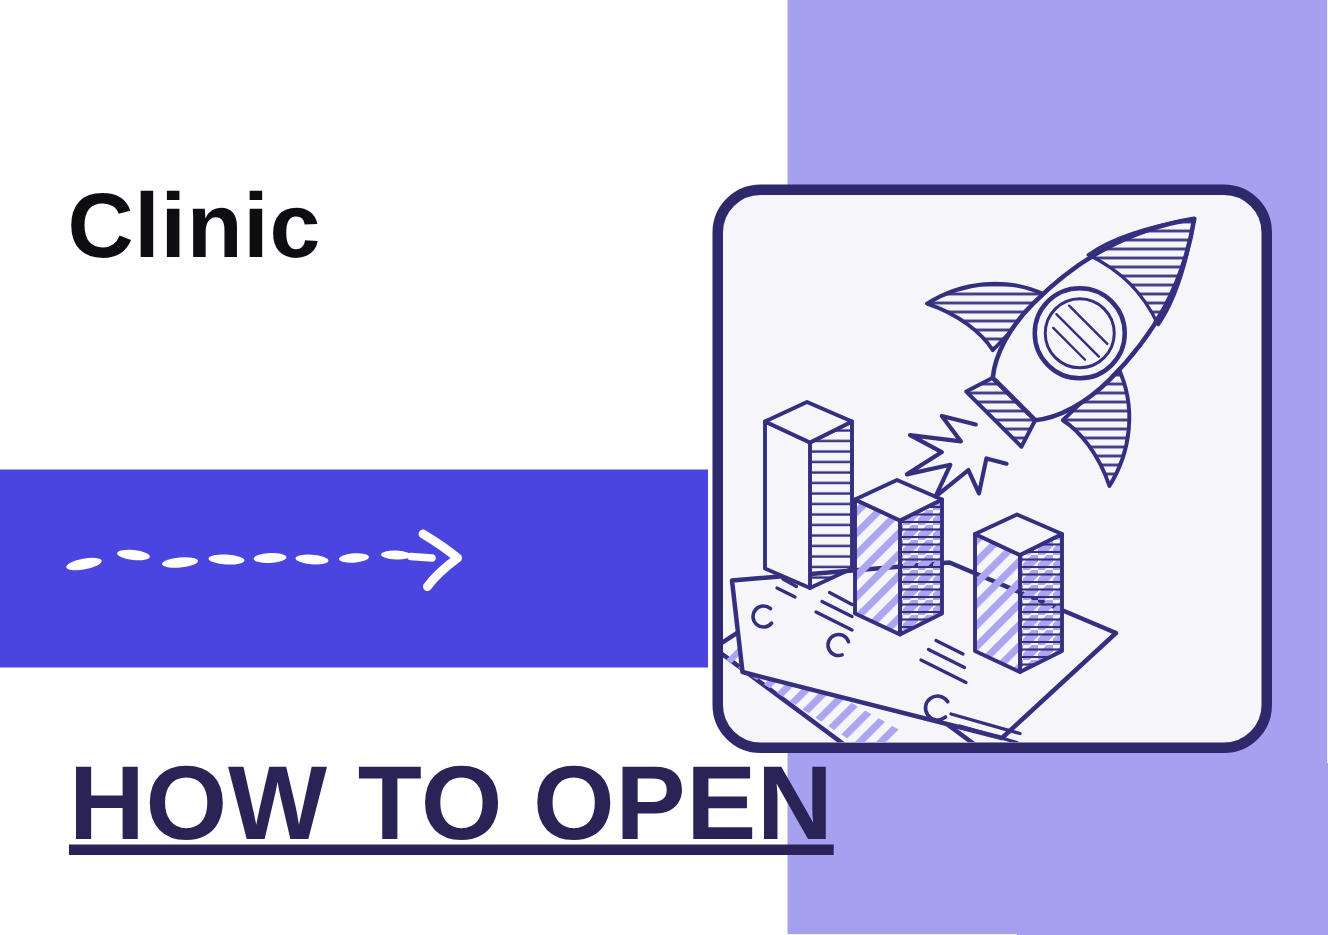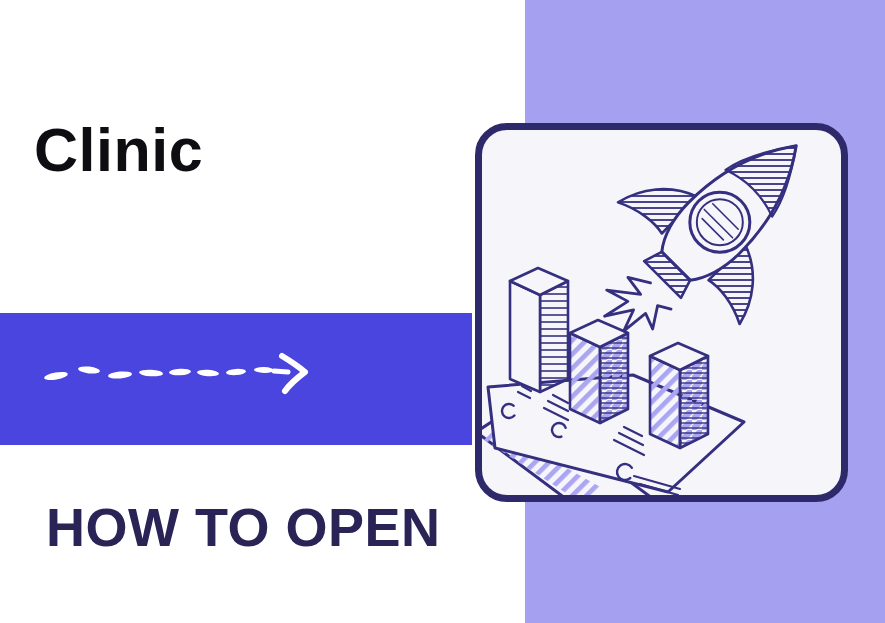--- a/index.html
+++ b/index.html
@@ -30,21 +30,21 @@
   }
   .side-panel {
     position: absolute;
     left: 525px; top: 0;
     width: 360px; height: 623px;
     background: var(--side-panel);
     z-index: 1;
   }
   .brand-title {
     position: absolute;
-    left: 34px; top: 120px;
+    left: 45px; top: 120px;
     font-size: 61px;
     font-weight: bold;
     letter-spacing: 0.5px;
     color: var(--brand-text);
     line-height: 1.0;
     z-index: 3;
   }
   .accent-band {
     position: absolute;
     left: 0; top: 313px;
@@ -53,26 +53,27 @@
     z-index: 2;
   }
   .arrow-svg {
     position: absolute;
     left: 42px; top: 36px;
     width: 270px; height: 46px;
   }
   .main-heading {
     position: absolute;
     left: 46px; top: 500px;
-    font-size: 54px;
+    font-size: 70px;
     font-weight: bold;
     letter-spacing: 0.5px;
     color: var(--heading-text);
     line-height: 1.0;
     z-index: 3;
+    text-decoration: underline;
   }
   .illustration-card {
     position: absolute;
     left: 475px; top: 123px;
     width: 373px; height: 379px;
     background: var(--card-background);
     border: 7px solid var(--card-border);
     border-radius: 32px;
     z-index: 4;
     overflow: hidden;

